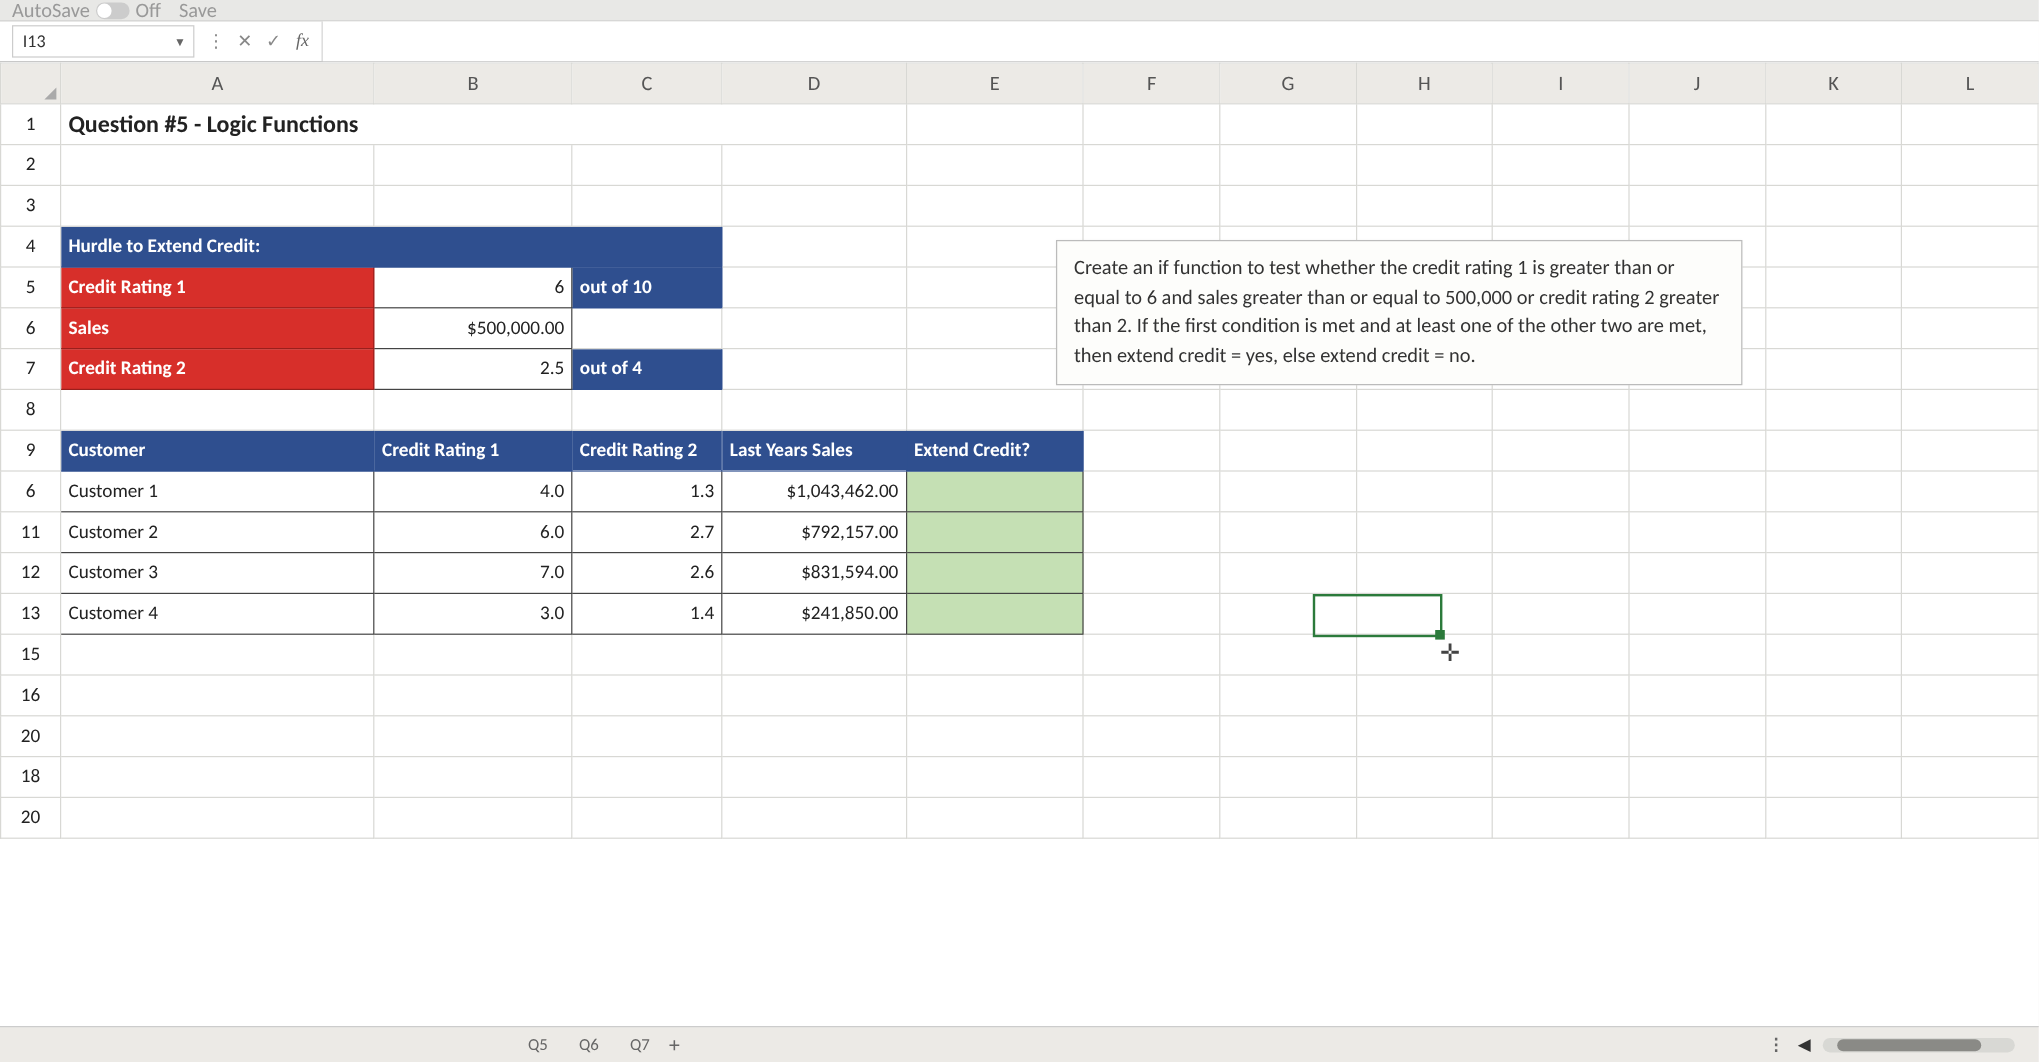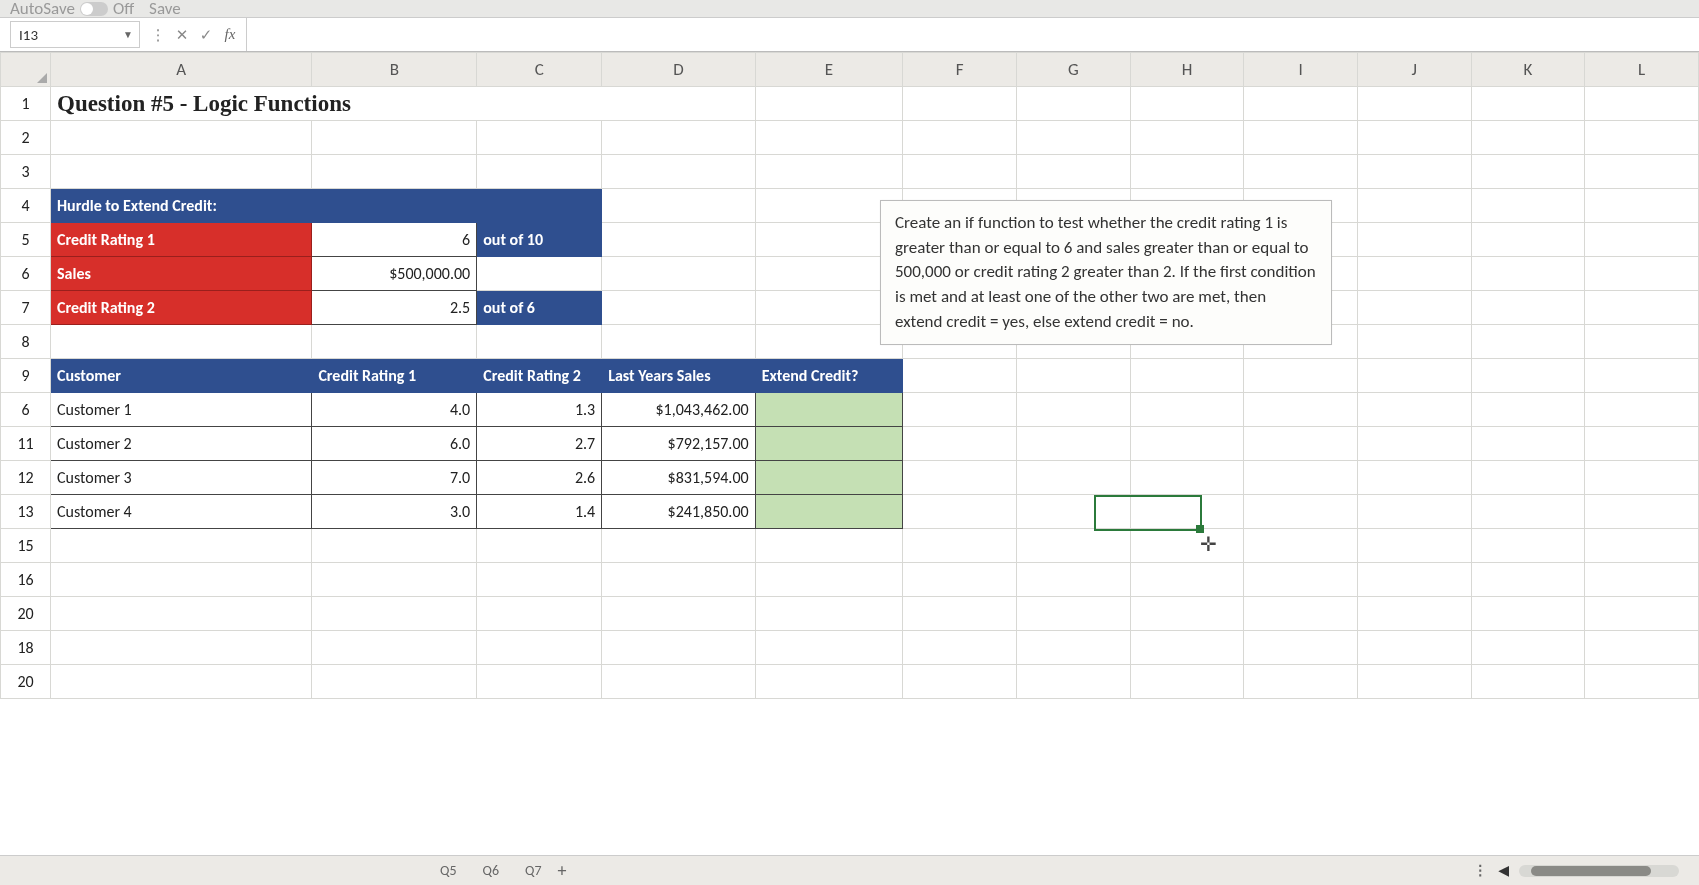--- a/index.html
+++ b/index.html
@@ -34,21 +34,21 @@
   }
   
   .formula-row {
     display: flex;
     align-items: stretch;
     background: #fff;
     border-bottom: 1px solid #bbb;
     height: 34px;
   }
   .name-box {
-    width: 130px;
+    width: 152px;
     border: 1px solid #ccc;
     margin: 3px 2px 3px 10px;
     display: flex;
     align-items: center;
     padding: 0 8px;
     font-size: 15px;
     color: #333;
     background: #fff;
     position: relative;
   }
@@ -265,21 +265,21 @@
         <th>H</th>
         <th>I</th>
         <th>J</th>
         <th>K</th>
         <th>L</th>
       </tr>
     </thead>
     <tbody>
       <tr>
         <td class="row-hdr">1</td>
-        <td colspan="4" class="bold left" style="font-size:23px;font-family:Liberation Serif, serif;">Question #5 - Logic Functions</td>
+        <td colspan="4" class="bold left" style="font-size:20px;">Question #5 - Logic Functions</td>
         <td></td>
           <td></td>
         <td></td>
           <td></td>
         <td></td>
           <td></td>
         <td></td>
           <td></td>
       </tr>
       <tr>
@@ -352,21 +352,21 @@
           <td></td>
         <td></td>
           <td></td>
         <td></td>
           <td></td>
       </tr>
       <tr>
         <td class="row-hdr">7</td>
         <td class="hdr-red left">Credit Rating 2</td>
         <td class="right cell-border">2.5</td>
-        <td class="hdr-blue left">out of 6</td>
+        <td class="hdr-blue left">out of 4</td>
         <td></td>
           <td></td>
         <td></td>
           <td></td>
         <td></td>
           <td></td>
         <td></td>
           <td></td>
         <td></td>
       </tr>
@@ -531,21 +531,21 @@
           <td></td>
           <td></td>
           <td></td>
           <td></td>
           <td></td>
           <td></td>
         </tr>
     </tbody>
   </table>
 
-  <div class="textbox-overlay" style="left:880px; top:148px; width:452px;">
+  <div class="textbox-overlay" style="left:880px; top:148px; width:572px;">
     <span>Create an if function to test whether the credit rating 1 is greater than or equal to 6 and sales greater than or equal to 500,000 or credit rating 2 greater than 2.  If the first condition is met and at least one of the other two are met, then extend credit = yes, else extend credit = no.</span>
   </div>
 
   <div class="selected-cell" style="left:1094px; top:443px; width:108px; height:36px;"></div>
 
   <div class="cursor-plus" style="left:1200px; top:480px;">✛</div>
 </div>
 
 <div class="bottom-bar">
   <div class="sheet-tabs">

